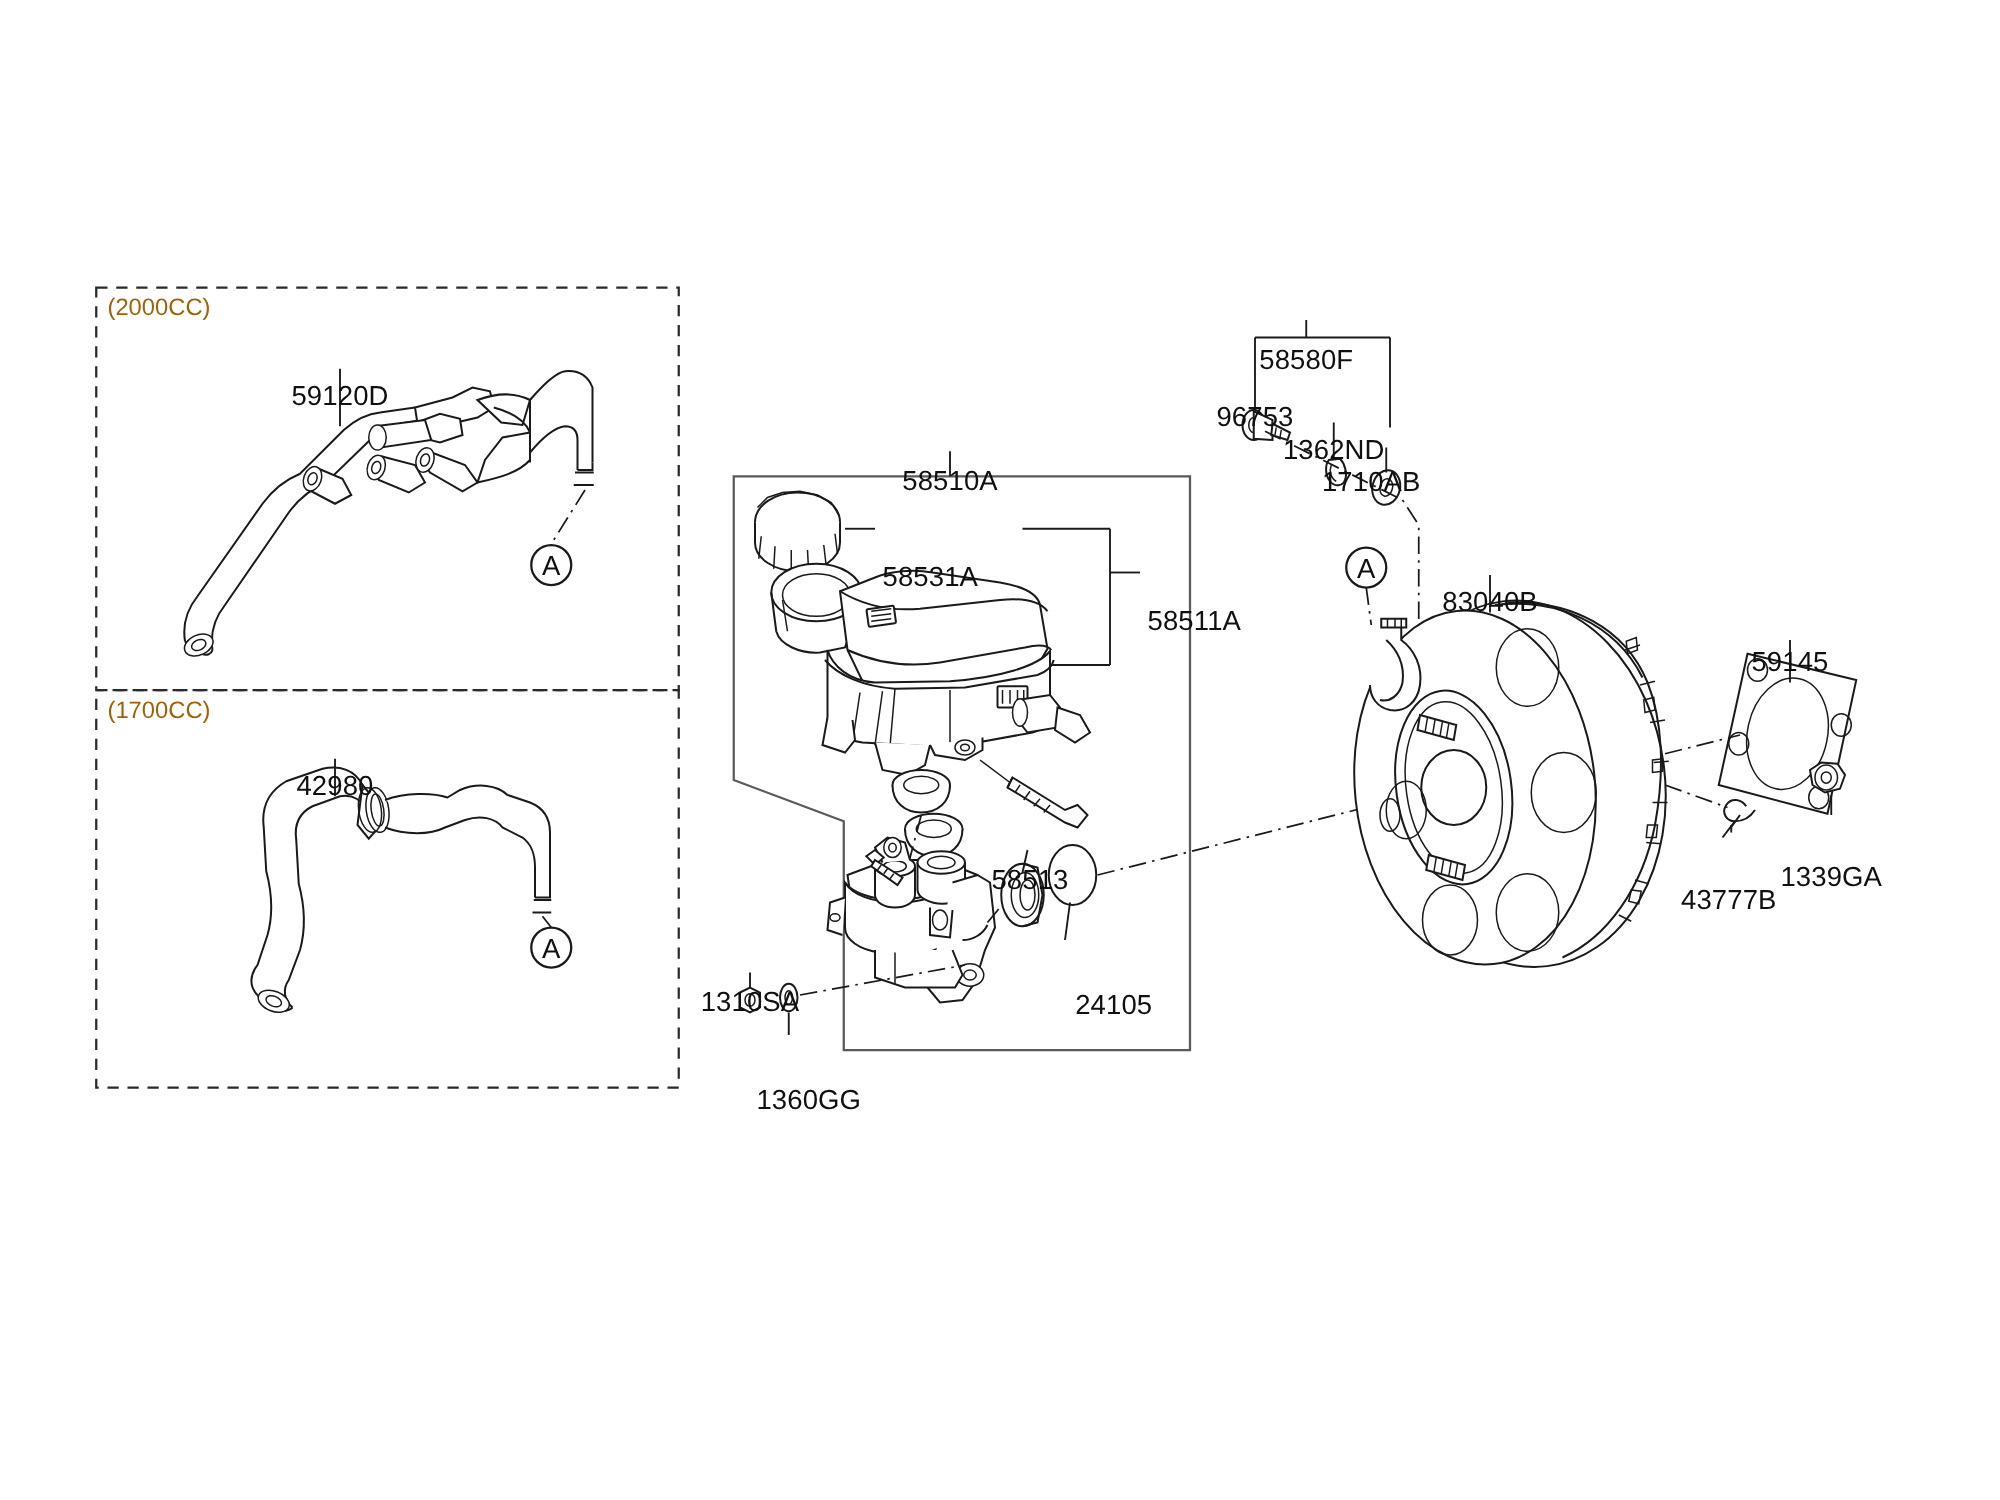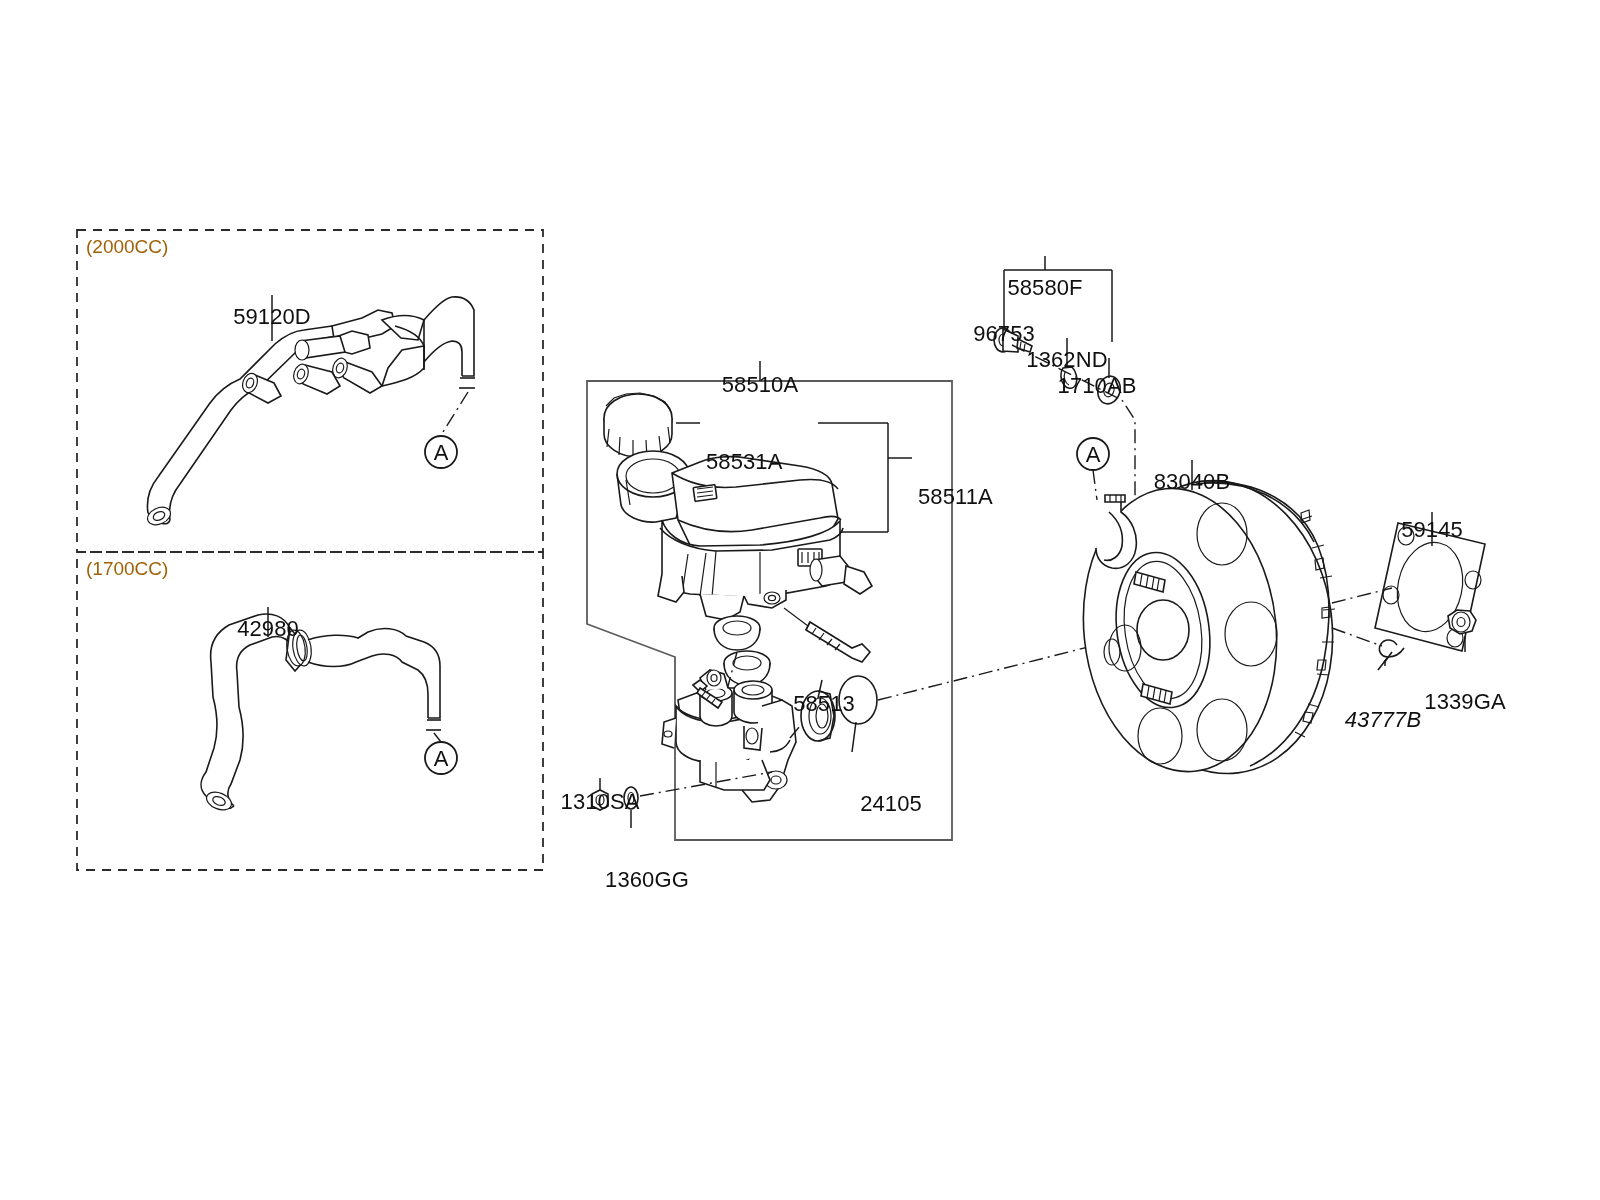--- a/index.html
+++ b/index.html
@@ -395,21 +395,21 @@
   <div class="lbl c" style="left:891px; top:752px;">24105</div>
   <div class="lbl c" style="left:600px; top:750px;">1310SA</div>
   <div class="lbl c" style="left:647px; top:828px;">1360GG</div>
 
   <div class="lbl c" style="left:1045px; top:236px;">58580F</div>
   <div class="lbl c" style="left:1004px; top:282px;">96753</div>
   <div class="lbl c" style="left:1067px; top:308px;">1362ND</div>
   <div class="lbl c" style="left:1097px; top:334px;">1710AB</div>
   <div class="lbl c" style="left:1192px; top:430px;">83040B</div>
   <div class="lbl c" style="left:1432px; top:478px;">59145</div>
-  <div class="lbl c" style="left:1383px; top:668px;font-style:italic;">43777B</div>
+  <div class="lbl c" style="left:1383px; top:668px;">43777B</div>
   <div class="lbl c" style="left:1465px; top:650px;">1339GA</div>
 
   <div class="footer">
     
     
     
   </div>
 
 </div>
 

